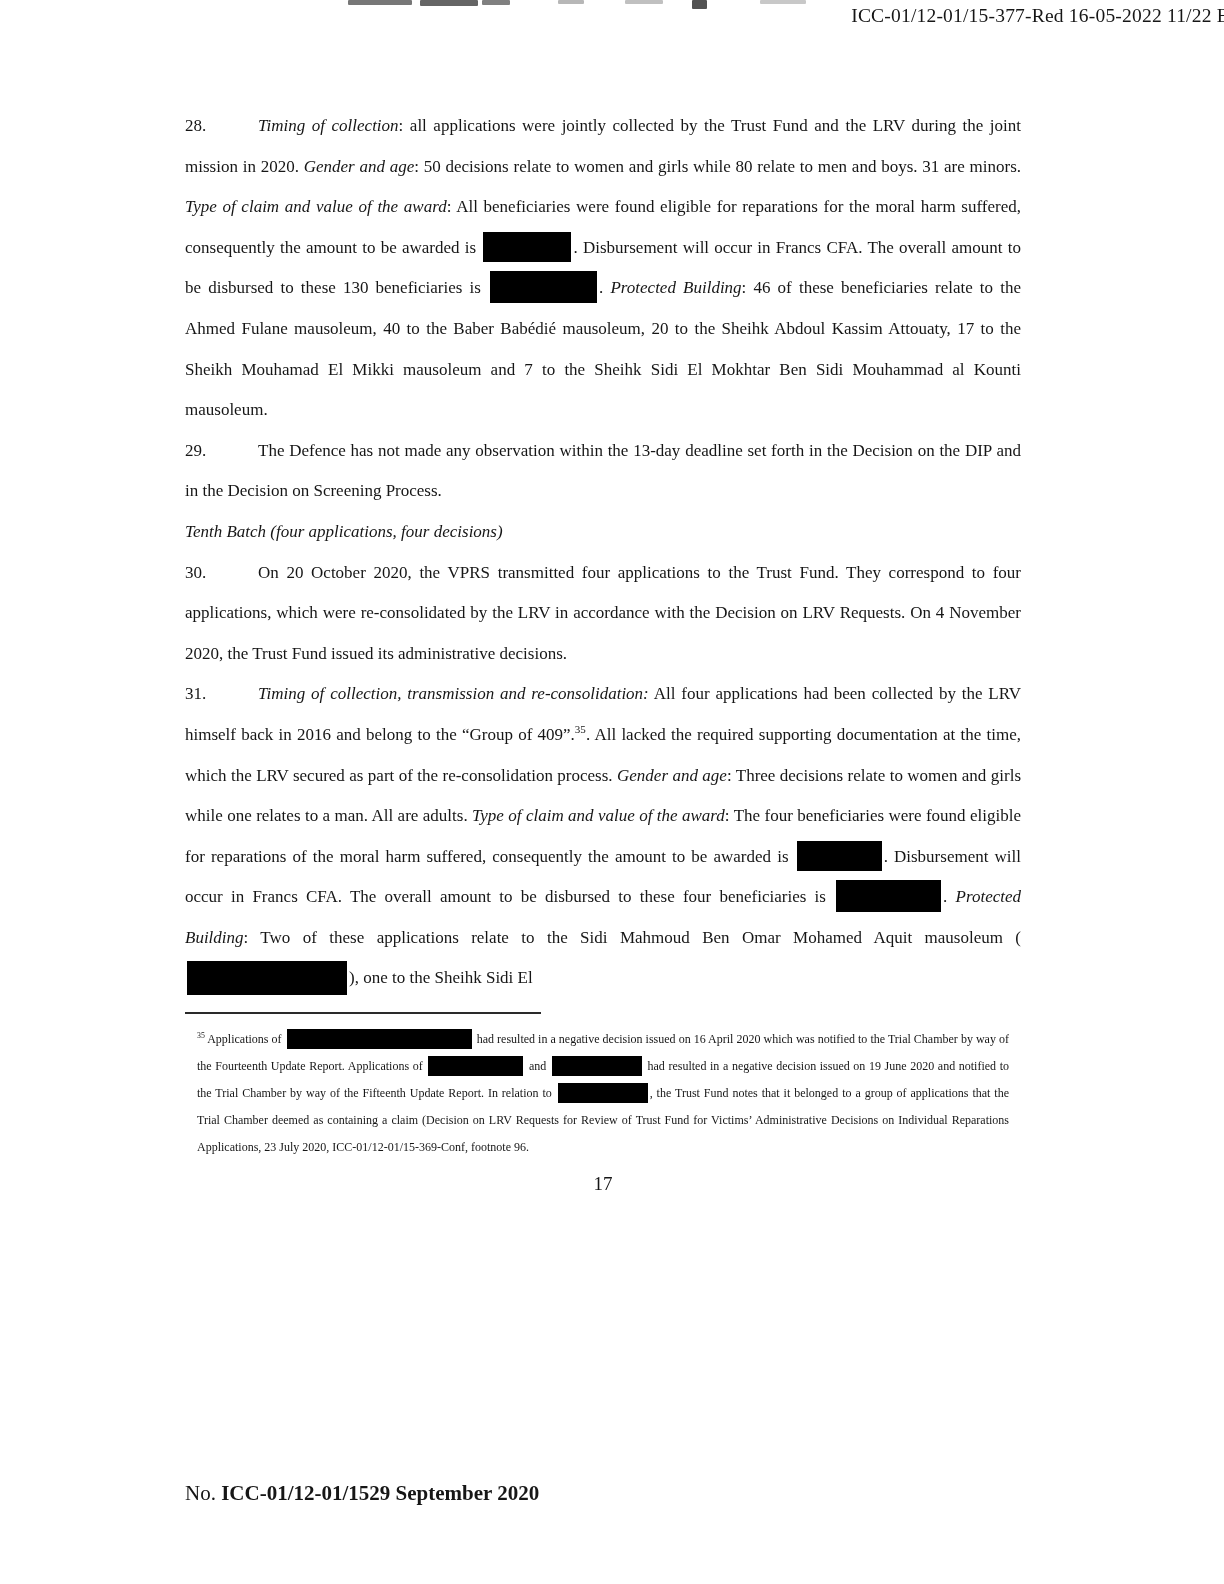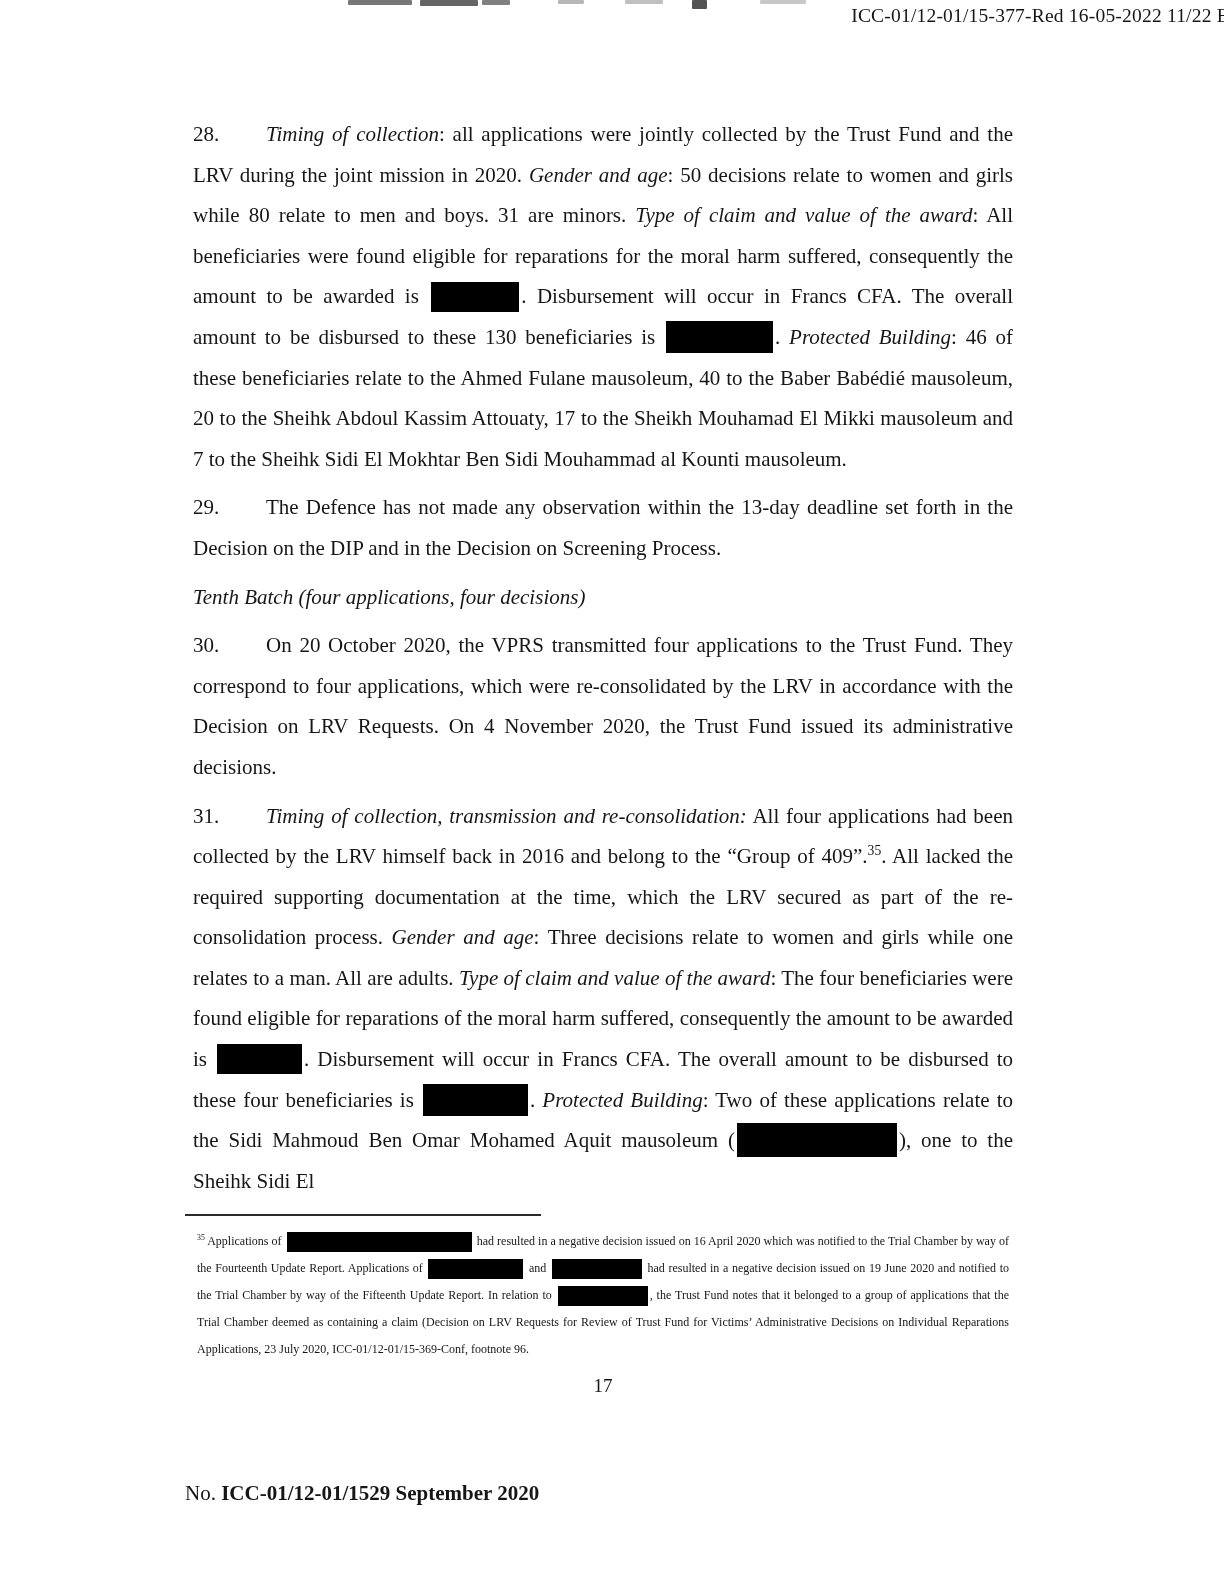--- a/index.html
+++ b/index.html
@@ -32,22 +32,22 @@
   .scan-artifacts .d6 { left:692px; top:0; width:15px; height:9px; opacity:.95; }
   .scan-artifacts .d7 { left:760px; top:0; width:46px; height:4px; opacity:.3; }
 
   .content {
     position: absolute;
     left: 185px;
     top: 106px;
     width: 836px;
   }
   p.para {
-    margin: 8px;
-    font-size: 21px;
+    margin: 0;
+    font-size: 17px;
     line-height: 40.6px;
     text-align: justify;
   }
   .pnum { display: inline-block; width: 73px; }
   .batch-heading {
     margin: 14px 0 27px 73px;
     font-size: 21px;
     line-height: 40.6px;
     text-align: left;
   }

